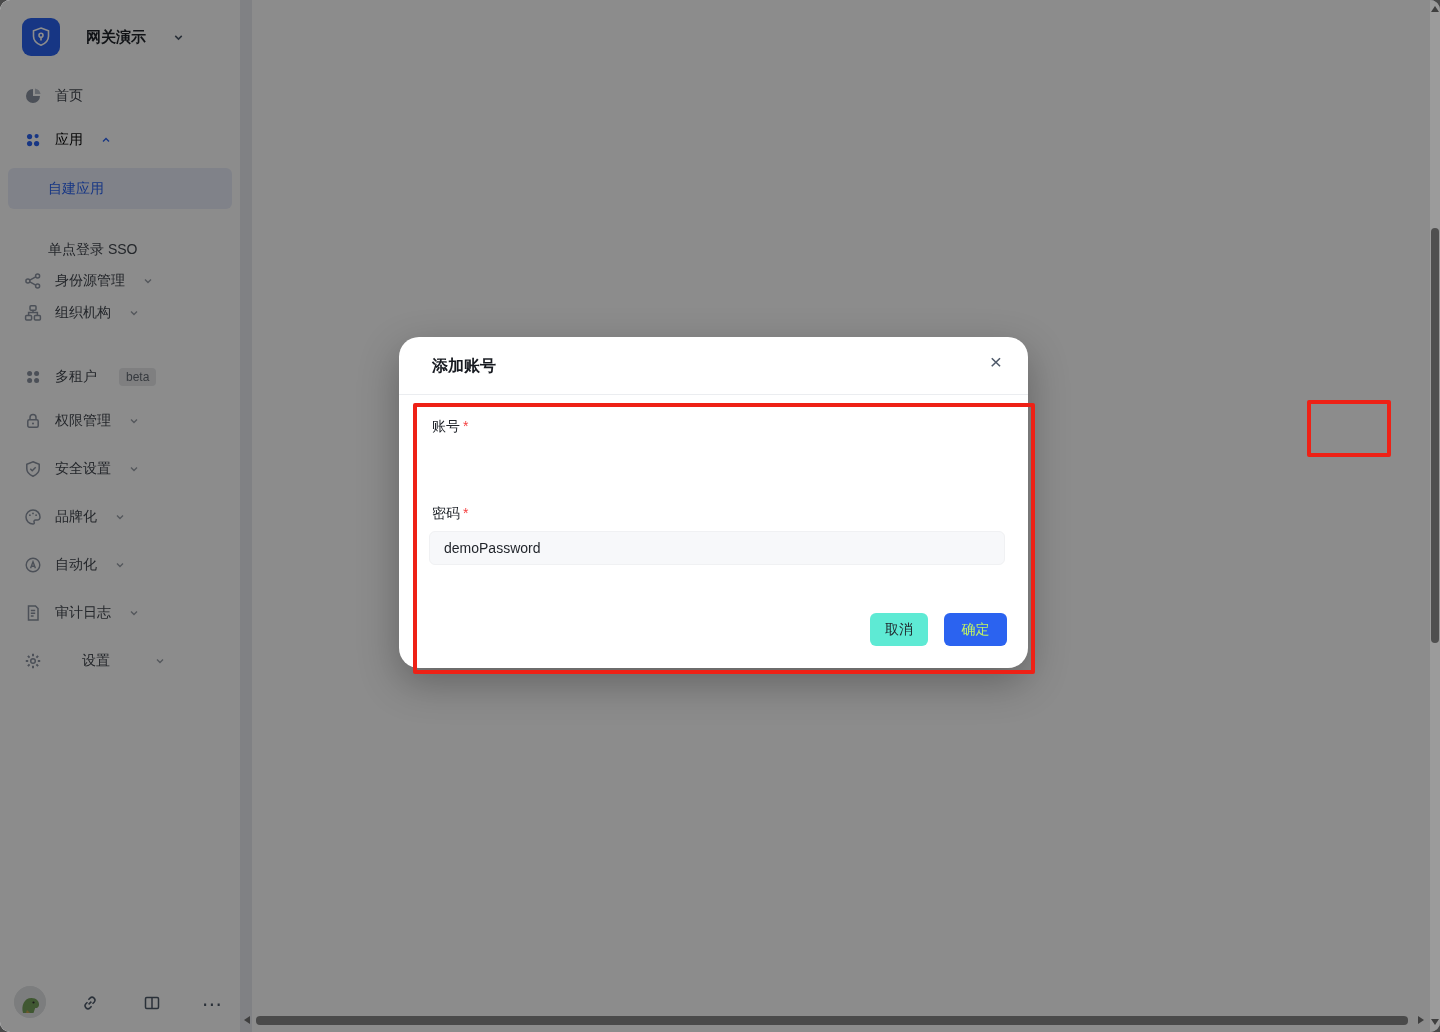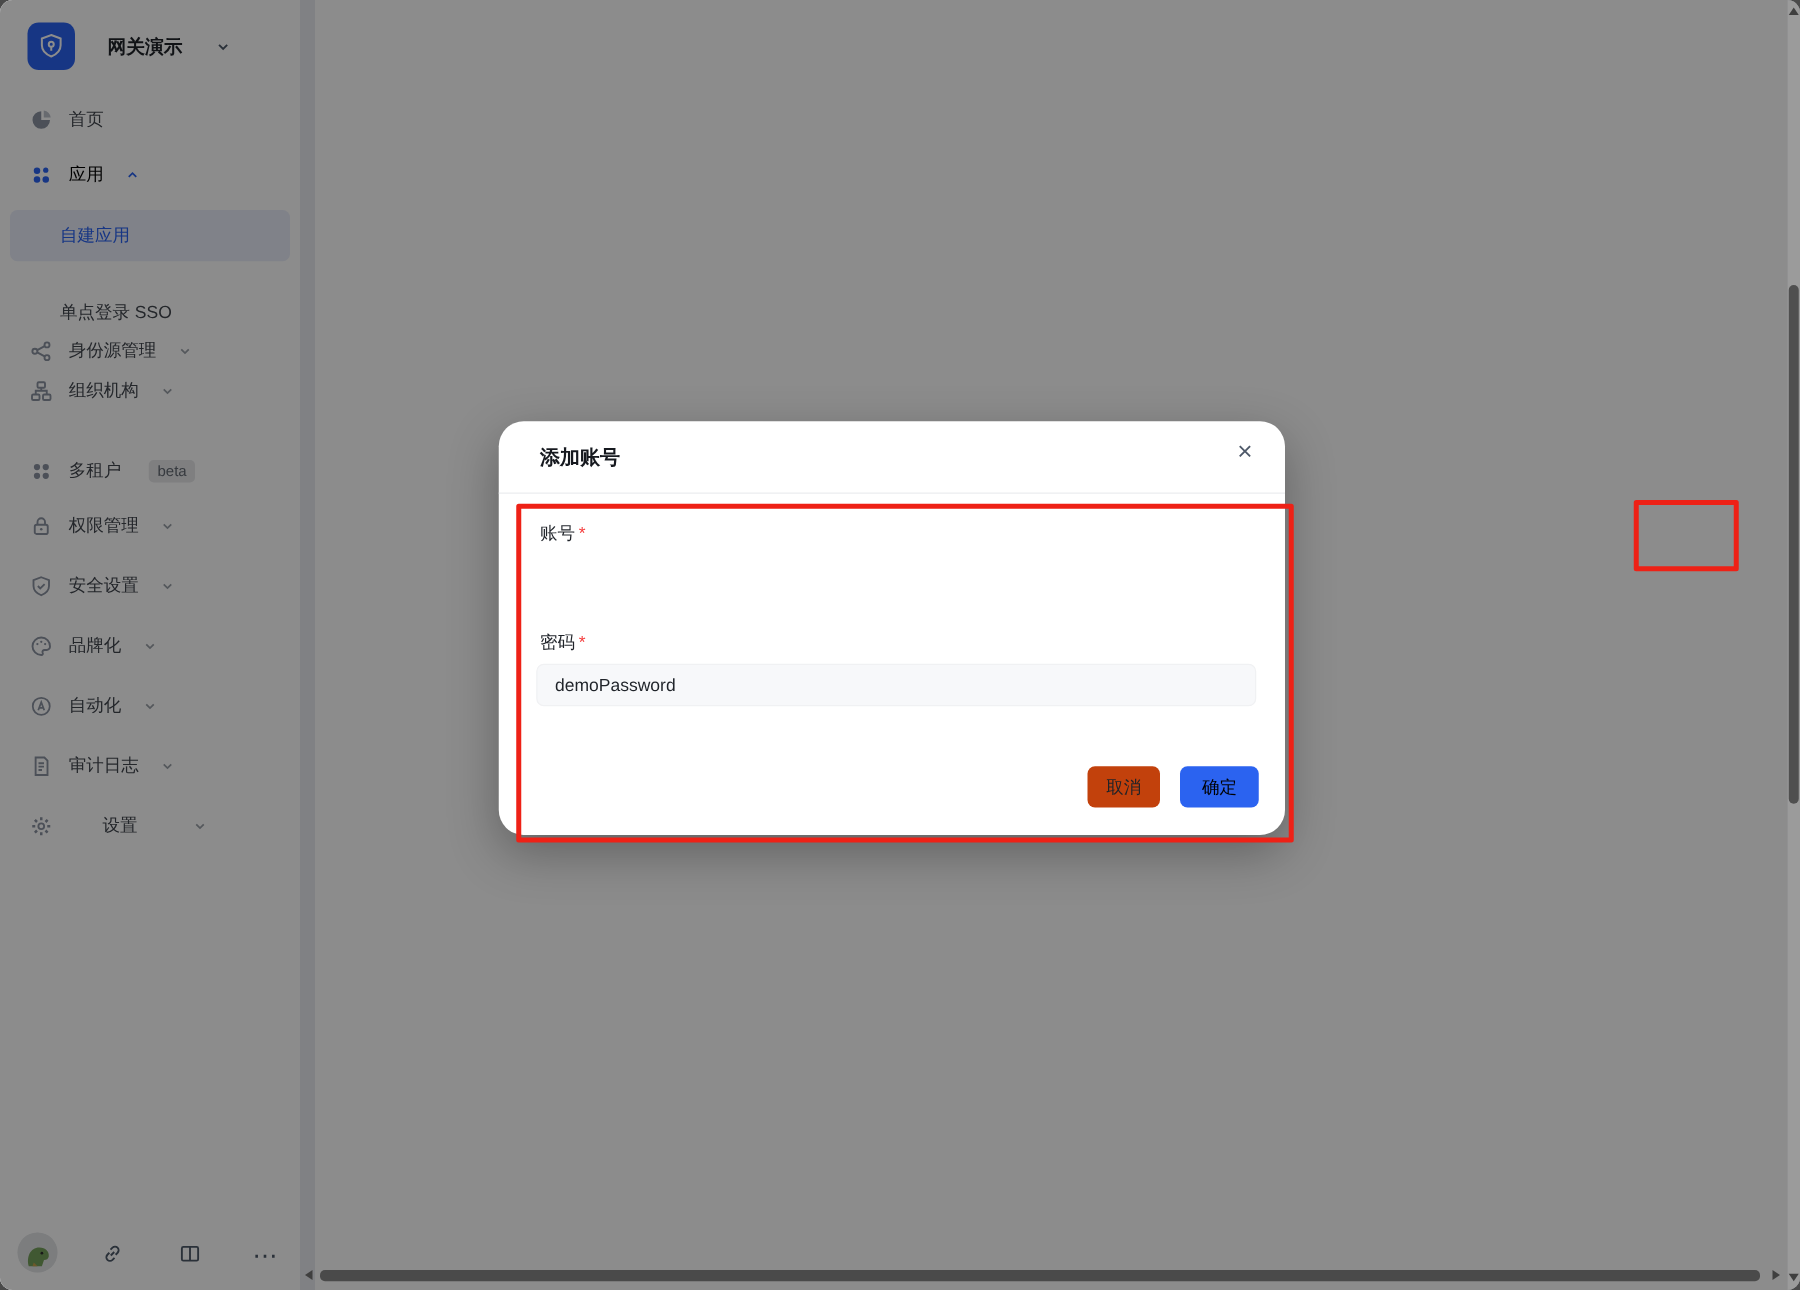--- a/index.html
+++ b/index.html
@@ -394,20 +394,20 @@
   <div id="modal">
     <span class="modal-title">添加账号</span>
     <span class="modal-close">×</span>
     <div class="modal-div"></div>
 
     <span class="mlabel" style="left:33px;top:81px;"><span>账号</span><span class="req">*</span></span>
 
     <span class="mlabel" style="left:33px;top:168px;"><span>密码</span><span class="req">*</span></span>
     <input class="minput" style="top: 194px;" value="demoPassword">
 
-    <button class="mbtn" style="left:471px;top:276px;width:58px;background:#c2410c;color:#1f2329;">取消</button>
-    <button class="mbtn" style="left:545px;top:276px;width:63px;background:#2b63f0;color:#000000;">确定</button>
+    <button class="mbtn" style="left:471px;top:276px;width:58px;background:#5eead4;color:#1f2329;">取消</button>
+    <button class="mbtn" style="left:545px;top:276px;width:63px;background:#2b63f0;color:#bef264;">确定</button>
   </div>
 
   <div class="red-box" style="left:413px;top:403px;width:622px;height:271px;"></div>
   <div class="red-box" style="left:1307px;top:400px;width:84px;height:57px;"></div>
 
 </div>
 
 </body></html>

